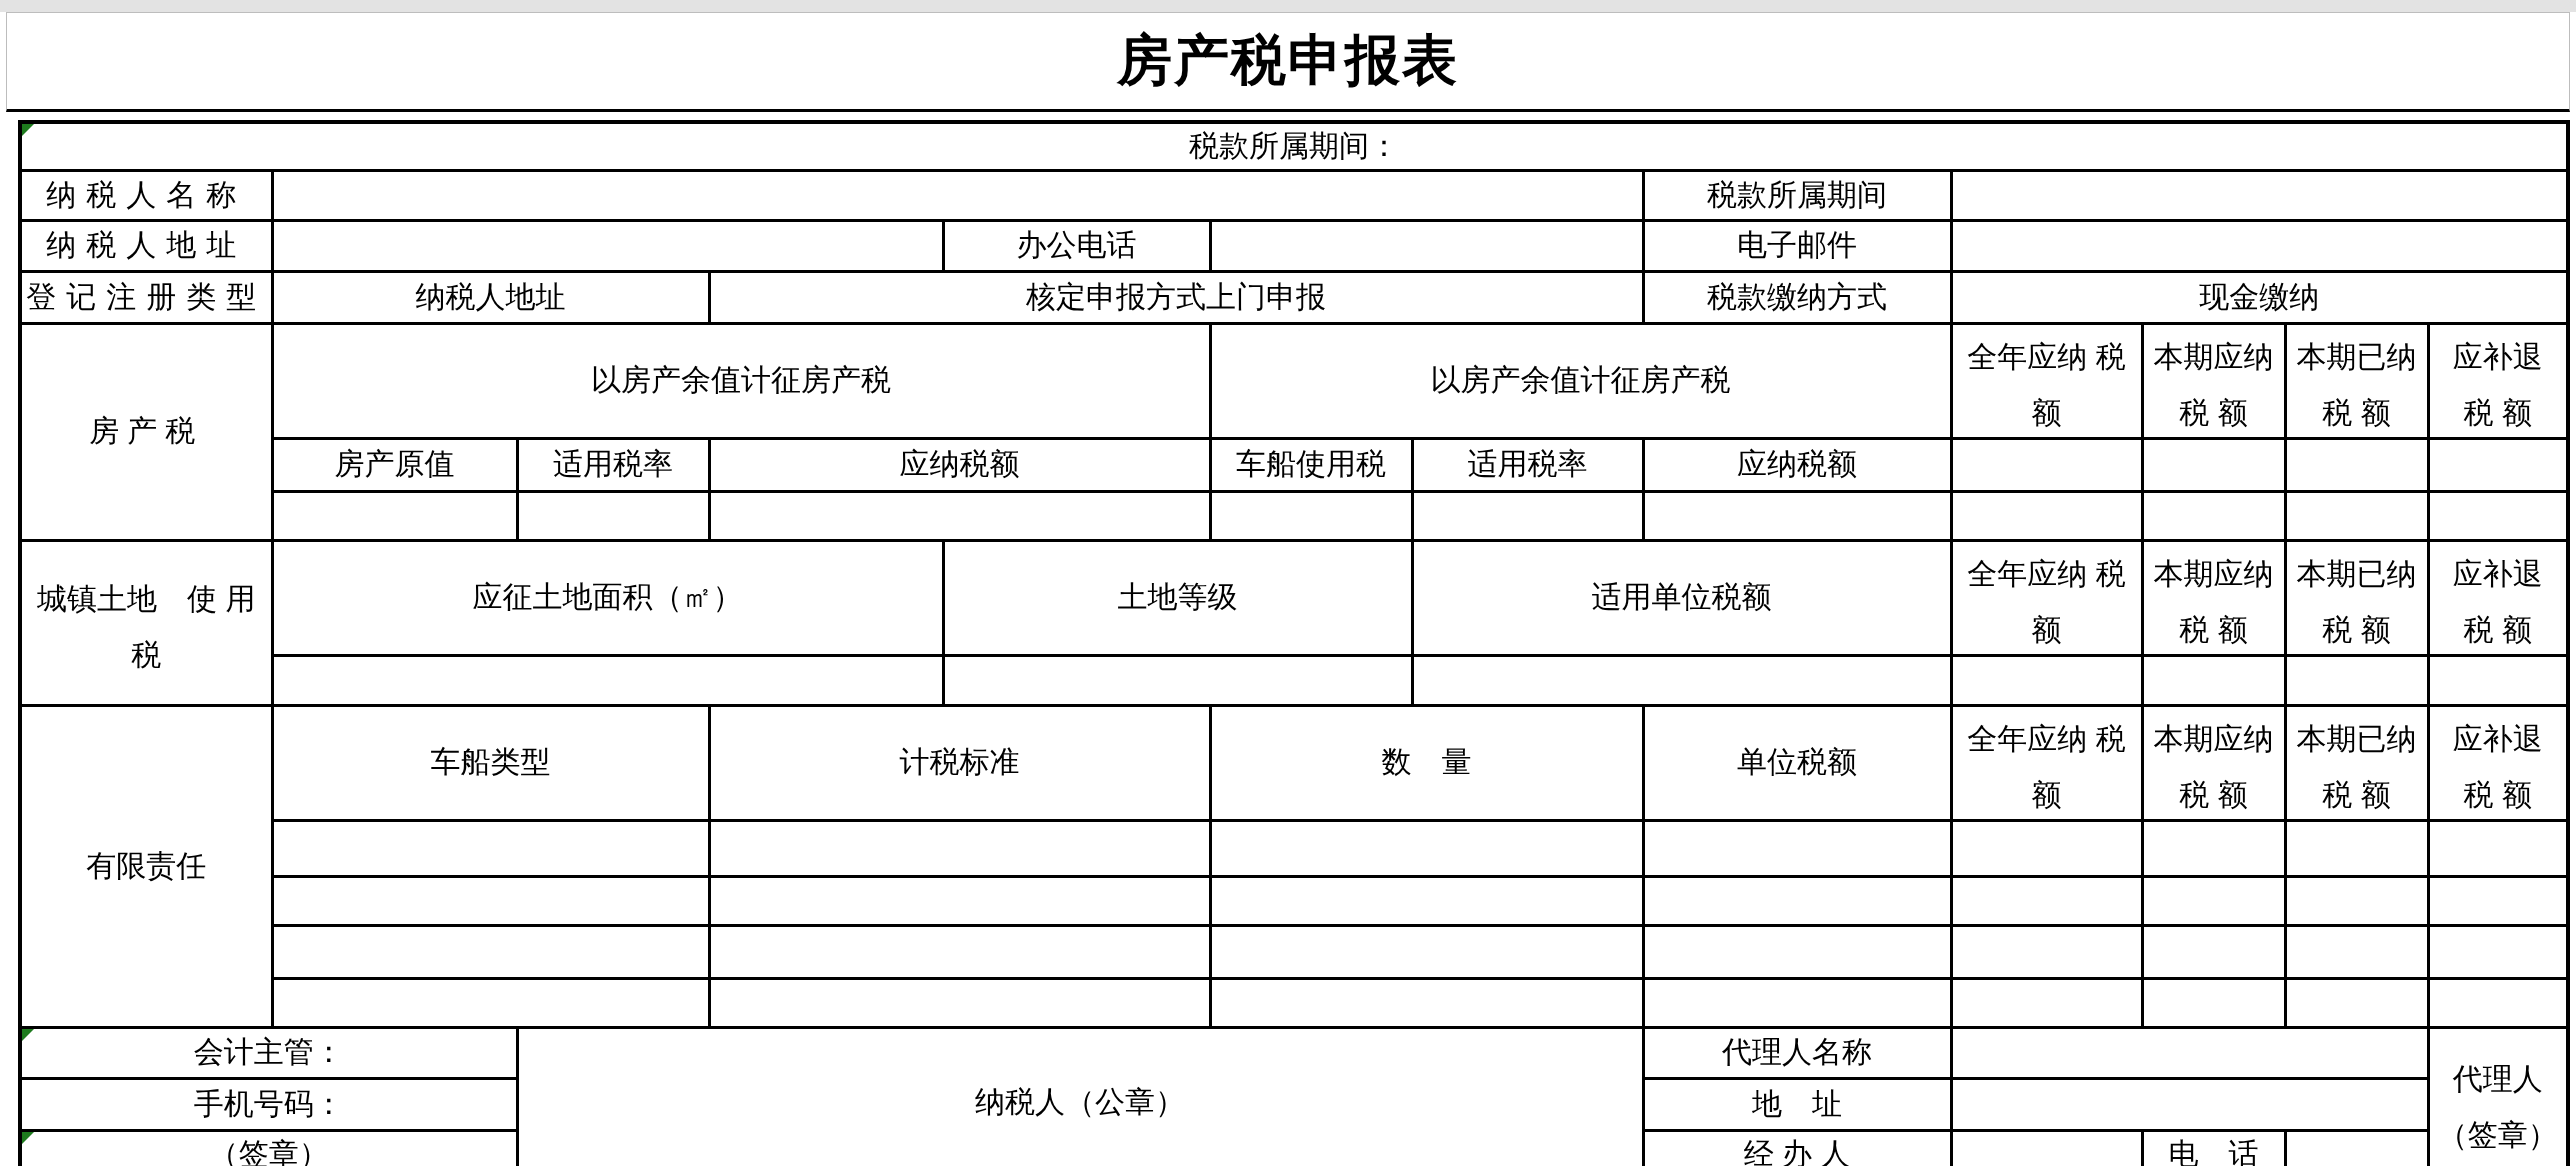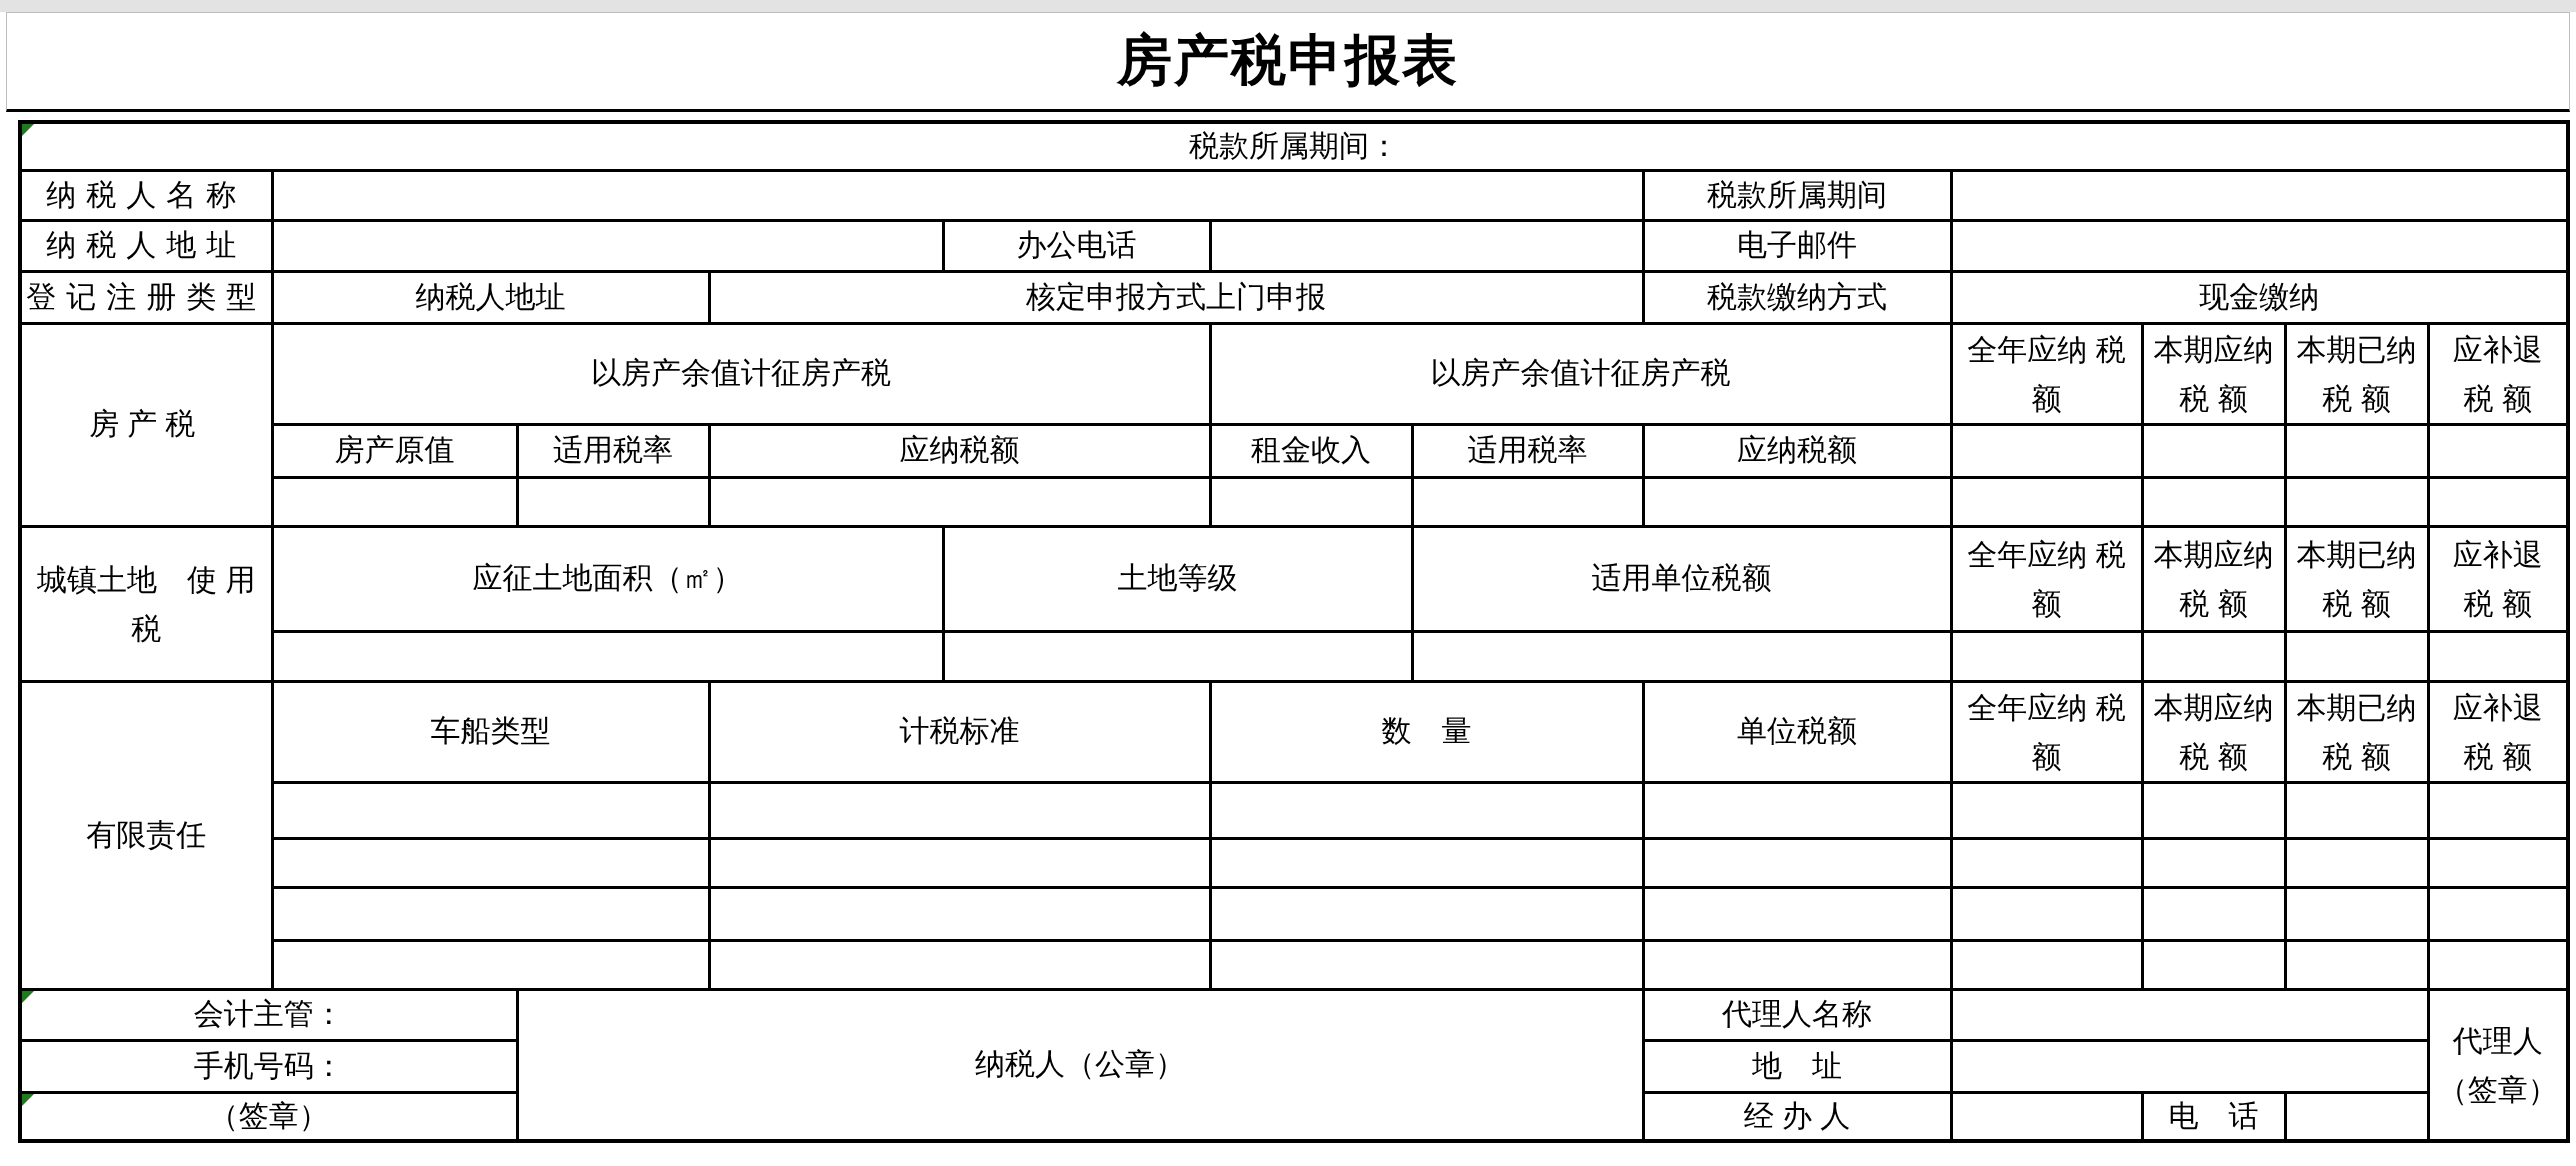--- a/index.html
+++ b/index.html
@@ -43,21 +43,21 @@
     text-align: center;
     vertical-align: middle;
     padding: 0;
     overflow: hidden;
     background: #fff;
   }
   td.nopad-left { text-align: left; padding-left: 6px; }
   .sp { letter-spacing: 10px; }
   .sp2 { letter-spacing: 8px; }
   td.amt { font-size: 28px; }
-  .l { display: block; line-height: 49px; }
+  .l { display: block; line-height: 49px; margin-top: 7px; }
   .rel { position: relative; }
   .corner {
     position: absolute; top: 0; left: 0;
     width: 0; height: 0;
     border-top: 12px solid #1e7b1e;
     border-right: 12px solid transparent;
   }
 </style>
 </head>
 <body>
@@ -135,21 +135,21 @@
     <td class="amt">
       <span class="l">应补退</span>
       <span class="l">税  额</span>
     </td>
   </tr>
 
   <tr style="height:53px">
     <td>房产原值</td>
     <td>适用税率</td>
     <td colspan="2">应纳税额</td>
-    <td>租金收入</td>
+    <td>车船使用税</td>
     <td>适用税率</td>
     <td>应纳税额</td>
     <td></td>
     <td></td>
     <td></td>
     <td></td>
   </tr>
 
   <tr style="height:49px">
     <td></td>

